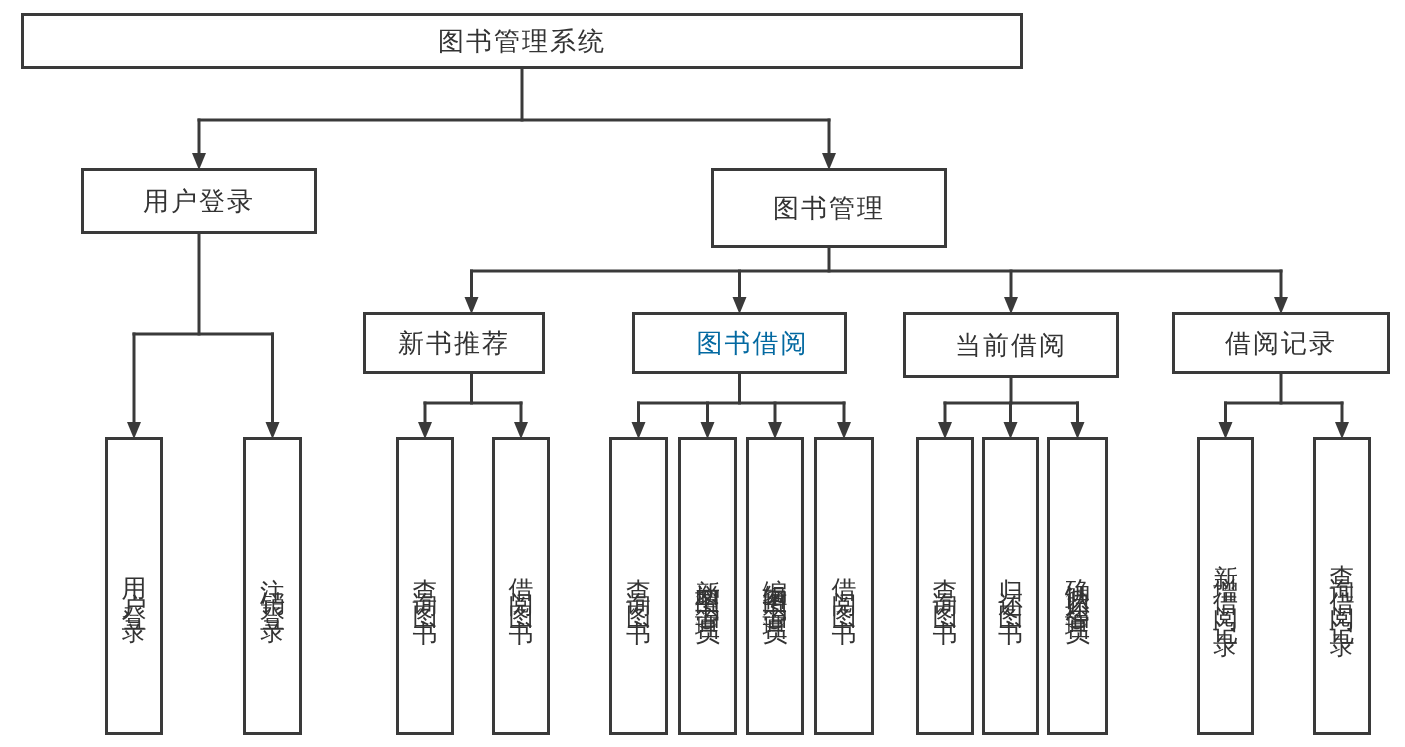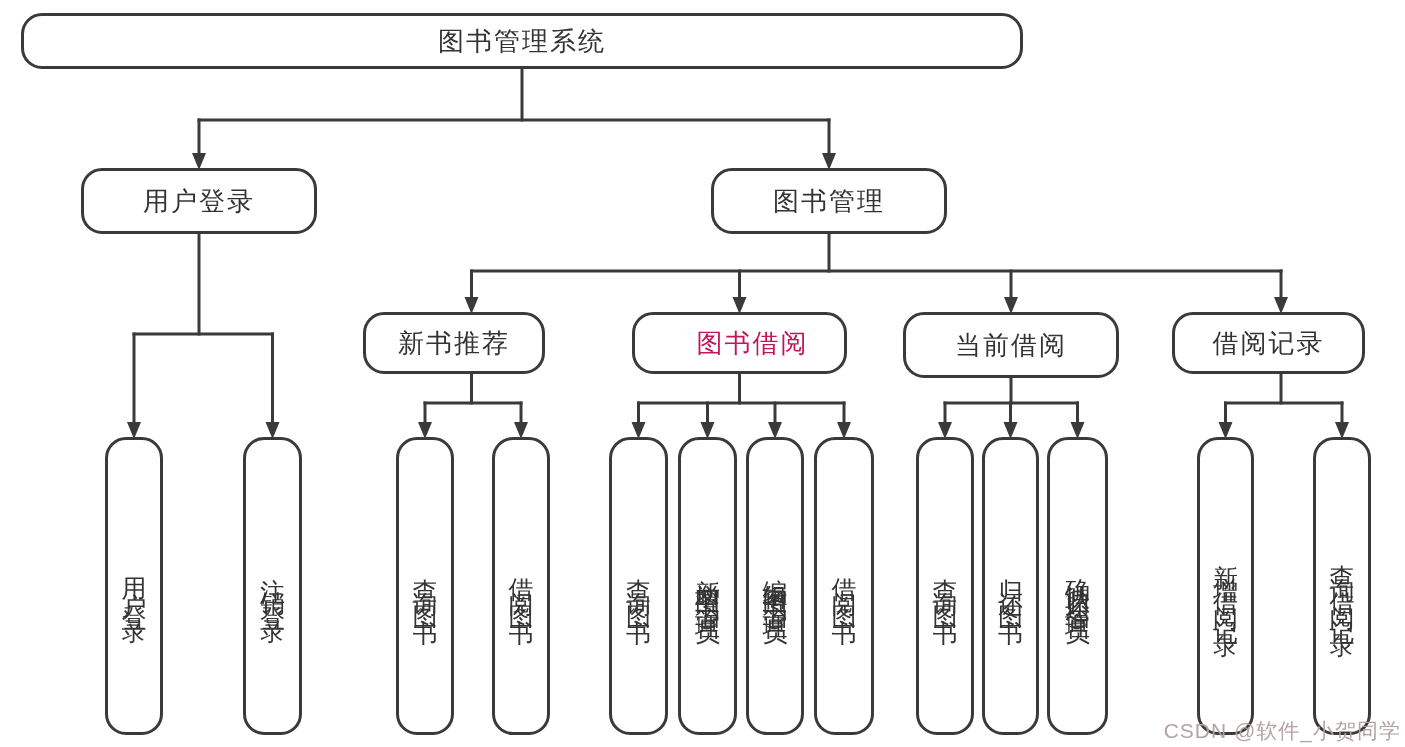--- a/index.html
+++ b/index.html
@@ -6,21 +6,21 @@
   .canvas {
     position:relative; width:1405px; height:747px;
     background:#ffffff; overflow:hidden;
     font-family:"Liberation Sans", sans-serif;
   }
   svg.connectors { position:absolute; left:0; top:0; }
   .node {
     position:absolute; box-sizing:border-box;
     background:#ffffff;
     display:flex; align-items:center; justify-content:center;
-    text-align:center; line-height:1;border-radius:21px;
+    text-align:center; line-height:1;
   }
   .node.h { font-size:26px; letter-spacing:2px; white-space:nowrap; }
   .node.v { font-size:25px; writing-mode:vertical-rl; }
   .watermark {
     position:absolute; right:4px; bottom:2px;
     font-size:21px; letter-spacing:1px; white-space:nowrap;
   }
 </style>
 </head>
 <body>
@@ -90,33 +90,32 @@
         <line x1="1225.5" y1="403" x2="1342" y2="403" stroke="#3a3a3a" stroke-width="3" stroke-linecap="square"></line>
         <line x1="1225.5" y1="403" x2="1225.5" y2="425" stroke="#3a3a3a" stroke-width="3" stroke-linecap="square"></line>
         <polygon points="1218.5,422 1232.5,422 1225.5,439" fill="#3a3a3a"></polygon>
         <line x1="1342" y1="403" x2="1342" y2="425" stroke="#3a3a3a" stroke-width="3" stroke-linecap="square"></line>
         <polygon points="1335,422 1349,422 1342,439" fill="#3a3a3a"></polygon>
       </g>
     </svg>
   <div id="nodes">
       <div class="node h" style="left: 21px; top: 13px; width: 1002px; height: 56px; border: 3px solid rgb(58, 58, 58); color: rgb(51, 51, 51);">图书管理系统</div>
       <div class="node h" style="left: 81px; top: 168px; width: 236px; height: 66px; border: 3px solid rgb(58, 58, 58); color: rgb(51, 51, 51);">用户登录</div>
-      <div class="node h" style="left: 711px; top: 168px; width: 236px; height: 66px; border: 3px solid rgb(58, 58, 58); color: rgb(51, 51, 51);">图书管理</div>
+      <div class="node h" style="left: 711px; top: 168px; width: 236px; height: 80px; border: 3px solid rgb(58, 58, 58); color: rgb(51, 51, 51);">图书管理</div>
       <div class="node h" style="left: 363px; top: 312px; width: 182px; height: 62px; border: 3px solid rgb(58, 58, 58); color: rgb(51, 51, 51);">新书推荐</div>
-      <div class="node h" style="left: 632px; top: 312px; width: 215px; height: 62px; border: 3px solid rgb(58, 58, 58); color: #be185d; padding-left: 26px;">图书借阅</div>
+      <div class="node h" style="left: 632px; top: 312px; width: 215px; height: 62px; border: 3px solid rgb(58, 58, 58); color: #0369a1; padding-left: 26px;">图书借阅</div>
       <div class="node h" style="left: 903px; top: 312px; width: 216px; height: 66px; border: 3px solid rgb(58, 58, 58); color: rgb(51, 51, 51);">当前借阅</div>
-      <div class="node h" style="left: 1172px; top: 312px; width: 193px; height: 62px; border: 3px solid rgb(58, 58, 58); color: rgb(51, 51, 51);">借阅记录</div>
+      <div class="node h" style="left: 1172px; top: 312px; width: 218px; height: 62px; border: 3px solid rgb(58, 58, 58); color: rgb(51, 51, 51);">借阅记录</div>
       <div class="node v" style="left: 105px; top: 437px; width: 58px; height: 298px; border: 3px solid rgb(58, 58, 58); color: rgb(51, 51, 51); letter-spacing: 14px;">用户登录</div>
       <div class="node v" style="left: 243px; top: 437px; width: 59px; height: 298px; border: 3px solid rgb(58, 58, 58); color: rgb(51, 51, 51); letter-spacing: 14px;">注销登录</div>
       <div class="node v" style="left: 396px; top: 437px; width: 58px; height: 298px; border: 3px solid rgb(58, 58, 58); color: rgb(51, 51, 51); letter-spacing: 14px;">查询图书</div>
       <div class="node v" style="left: 492px; top: 437px; width: 58px; height: 298px; border: 3px solid rgb(58, 58, 58); color: rgb(51, 51, 51); letter-spacing: 14px;">借阅图书</div>
       <div class="node v" style="left: 609px; top: 437px; width: 59px; height: 298px; border: 3px solid rgb(58, 58, 58); color: rgb(51, 51, 51); letter-spacing: 14px;">查询图书</div>
       <div class="node v" style="left: 678px; top: 437px; width: 59px; height: 298px; border: 3px solid rgb(58, 58, 58); color: rgb(51, 51, 51); letter-spacing: 6px;">新增图书（管理员）</div>
       <div class="node v" style="left: 746px; top: 437px; width: 58px; height: 298px; border: 3px solid rgb(58, 58, 58); color: rgb(51, 51, 51); letter-spacing: 6px;">编辑图书（管理员）</div>
       <div class="node v" style="left: 814px; top: 437px; width: 60px; height: 298px; border: 3px solid rgb(58, 58, 58); color: rgb(51, 51, 51); letter-spacing: 14px;">借阅图书</div>
       <div class="node v" style="left: 916px; top: 437px; width: 58px; height: 298px; border: 3px solid rgb(58, 58, 58); color: rgb(51, 51, 51); letter-spacing: 14px;">查询图书</div>
       <div class="node v" style="left: 982px; top: 437px; width: 57px; height: 298px; border: 3px solid rgb(58, 58, 58); color: rgb(51, 51, 51); letter-spacing: 14px;">归还图书</div>
       <div class="node v" style="left: 1047px; top: 437px; width: 61px; height: 298px; border: 3px solid rgb(58, 58, 58); color: rgb(51, 51, 51); letter-spacing: 6px;">确认归还（管理员）</div>
       <div class="node v" style="left: 1197px; top: 437px; width: 57px; height: 298px; border: 3px solid rgb(58, 58, 58); color: rgb(51, 51, 51); letter-spacing: 14px;">新增借阅记录</div>
       <div class="node v" style="left: 1313px; top: 437px; width: 58px; height: 298px; border: 3px solid rgb(58, 58, 58); color: rgb(51, 51, 51); letter-spacing: 14px;">查询借阅记录</div>
     </div>
-  <div class="watermark" style="color: rgb(181, 162, 162);">CSDN @软件_小贺同学</div>
 </div>
 
 </body></html>

